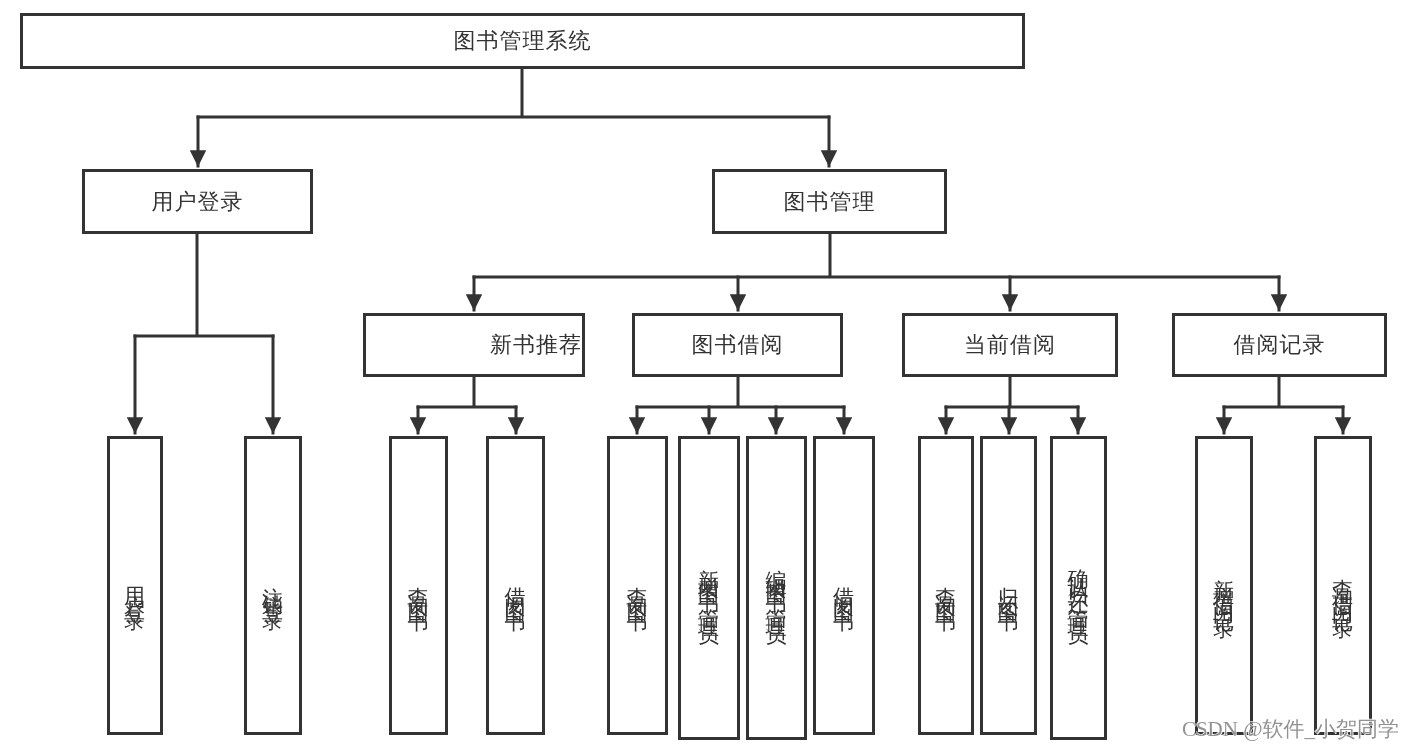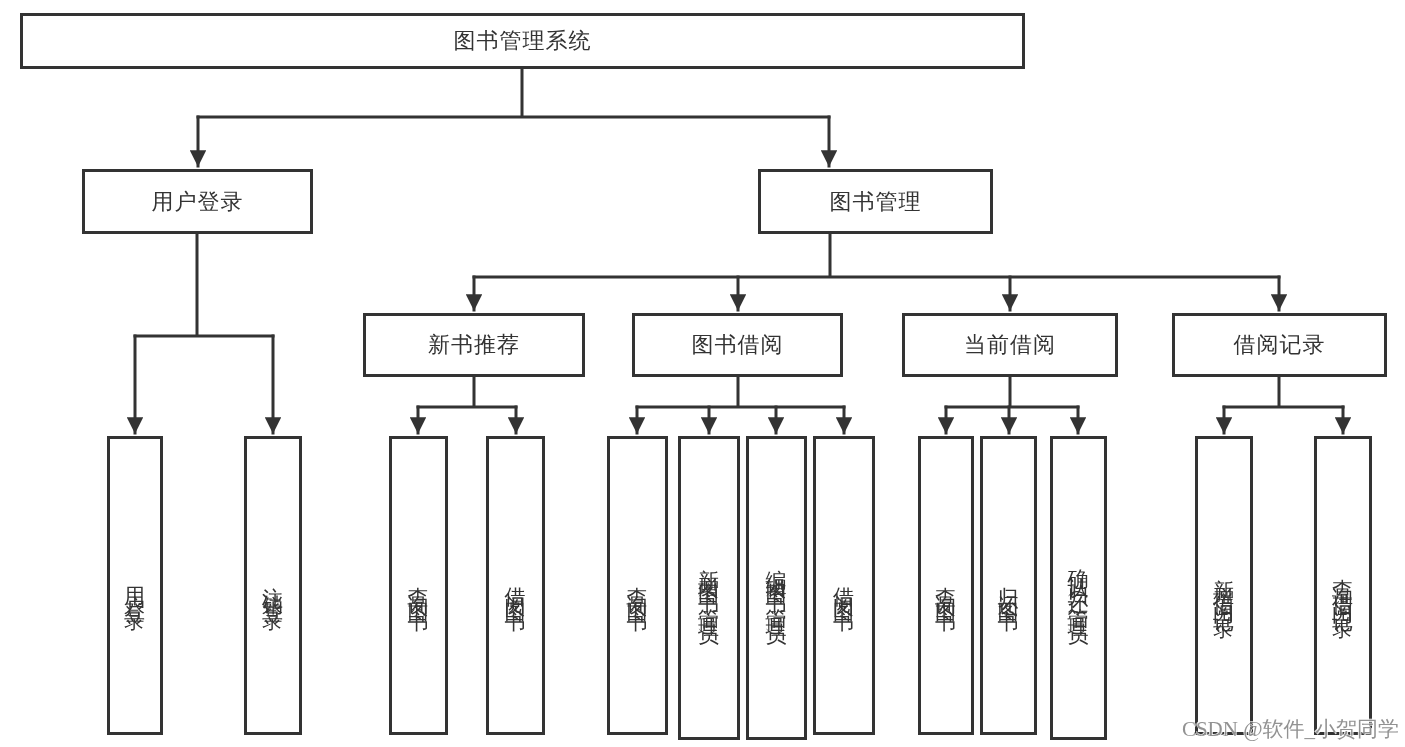--- a/index.html
+++ b/index.html
@@ -94,25 +94,25 @@
     <line class="cline" x1="1343" y1="407" x2="1343" y2="433" marker-end="url(#arr)"></line>
   </svg>
 
   <div class="box h-box" style="left:20px;top:13px;width:1005px;height:56px;">
     <span>图书管理系统</span>
   </div>
 
   <div class="box h-box" style="left:82px;top:169px;width:231px;height:65px;">
     <span>用户登录</span>
   </div>
-  <div class="box h-box" style="left:712px;top:169px;width:235px;height:65px;margin-left:46px;">
+  <div class="box h-box" style="left:712px;top:169px;width:235px;height:65px;">
     <span>图书管理</span>
   </div>
 
-  <div class="box h-box" style="left:363px;top:313px;width:222px;height:64px;">
+  <div class="box h-box" style="left:363px;top:313px;width:222px;height:64px;justify-content:flex-end;">
     <span>新书推荐</span>
   </div>
   <div class="box h-box" style="left:902px;top:313px;width:216px;height:64px;">
     <span>当前借阅</span>
   </div>
   <div class="box h-box" style="left:632px;top:313px;width:211px;height:64px;">
     <span>图书借阅</span>
   </div>
   <div class="box h-box" style="left:1172px;top:313px;width:215px;height:64px;">
     <span>借阅记录</span>

